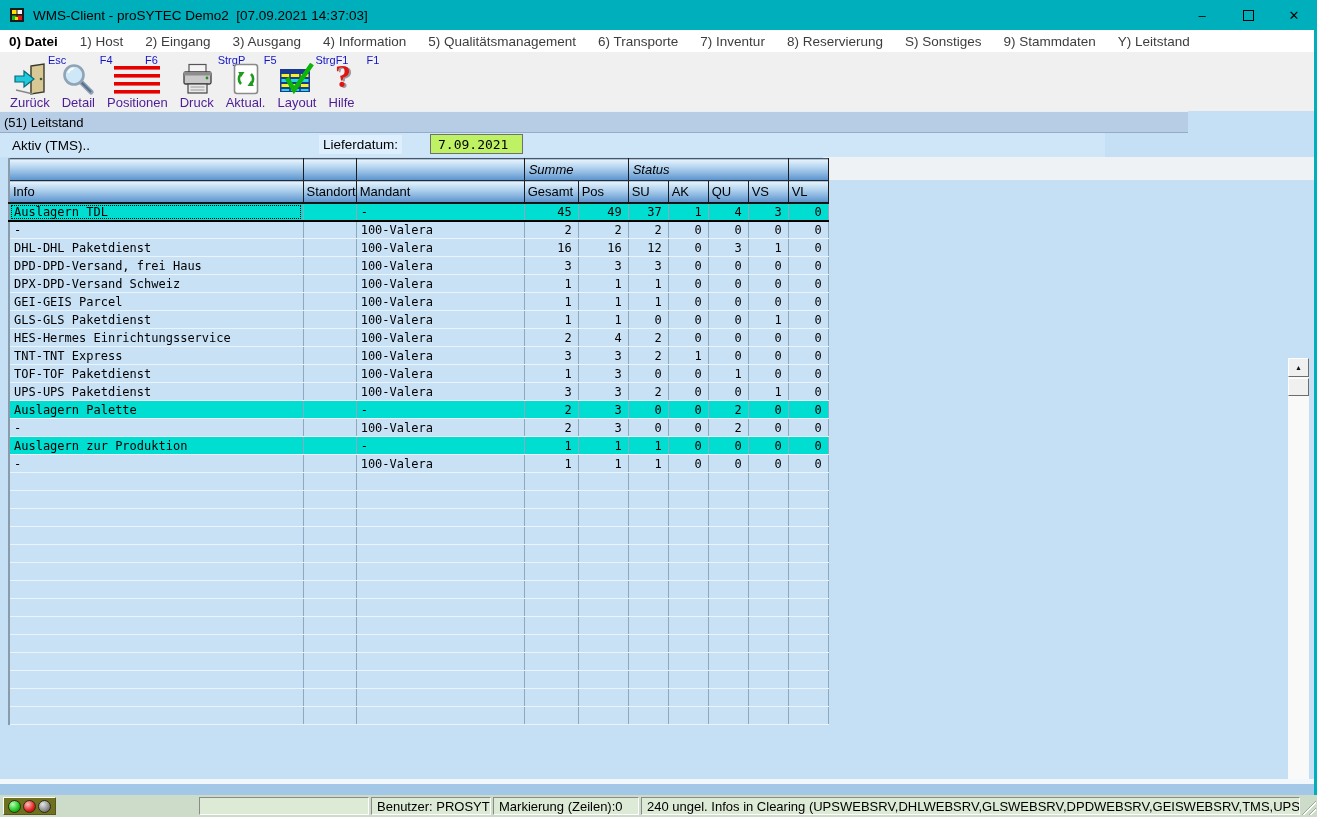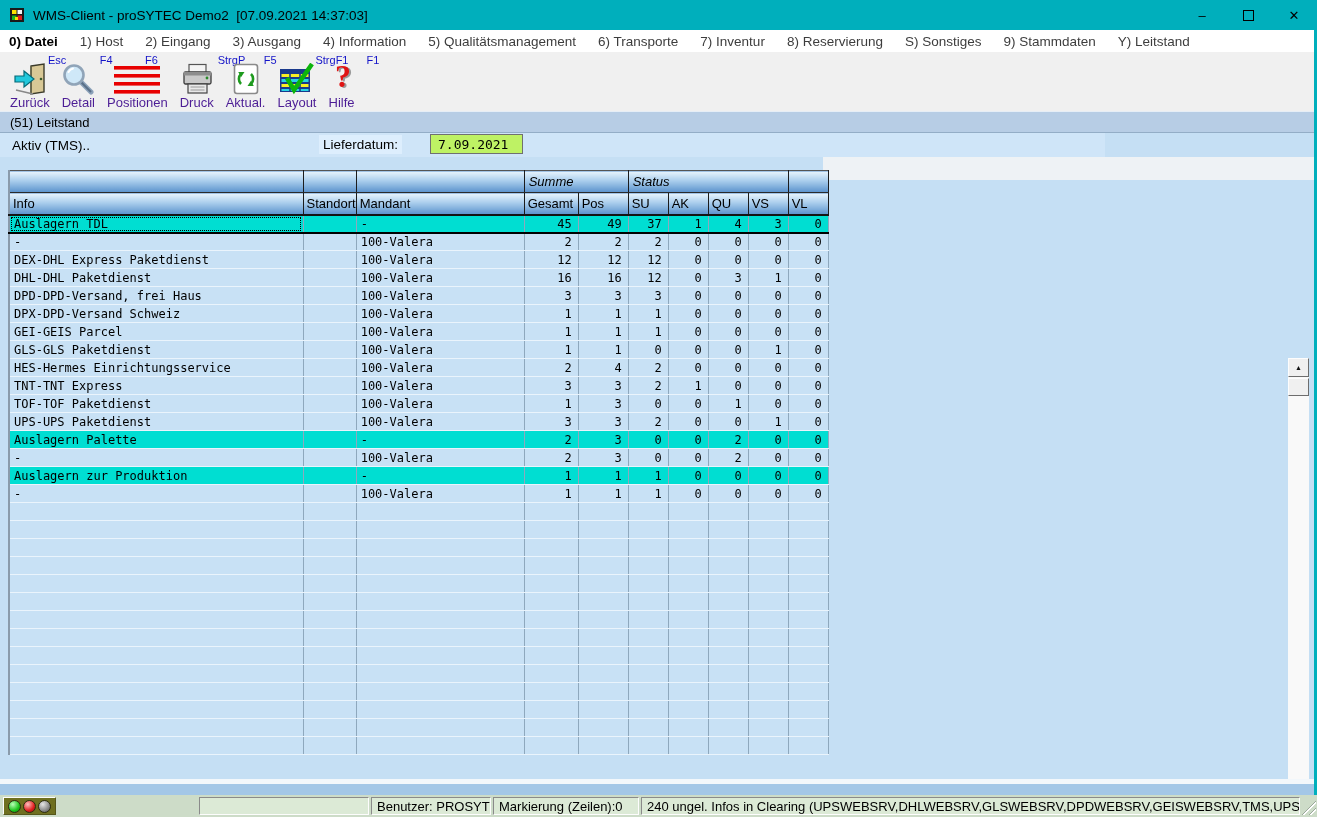--- a/index.html
+++ b/index.html
@@ -25,35 +25,35 @@
   
   .toolbar{position:absolute;left:0;top:52px;width:1317px;height:59px;background:#f0f0f0;
     display:flex;align-items:flex-start;padding-left:6px;box-sizing:border-box;}
   .tbtn{position:relative;height:57px;margin-right:4px;display:flex;flex-direction:column;
     align-items:center;justify-content:flex-end;padding:2px 4px 1px 4px;}
   .sc{position:absolute;top:2px;left:2px;font-size:11px;color:#1414c8;padding-left:40px;}
   .ticon{height:36px;display:flex;align-items:flex-end;justify-content:center;margin-top:2px;}
   .tlabel{font-size:13px;color:#4c1d95;line-height:16px;}
 
   
-  .panel-title{position:absolute;left:0;top:111px;width:1317px;height:22px;background:#b7cde5;
+  .panel-title{position:absolute;left:0;top:111px;width:1188px;height:22px;background:#b7cde5;
     border-top:1px solid #e6eef6;border-bottom:1px solid #93adc6;box-sizing:border-box;
-    font-size:13px;color:#000;display:flex;align-items:center;padding-left:10px;}
+    font-size:13px;color:#000;display:flex;align-items:center;padding-left:4px;}
   .filter-bar{position:absolute;left:0;top:133px;width:1105px;height:24px;background:#cfe5f8;
     font-size:13.5px;color:#000;display:flex;align-items:center;}
   .filter-mode{margin-left:12px;}
   .date-label{position:absolute;left:319px;top:2px;height:19px;display:flex;align-items:center;
     padding:0 4px;background:#ddeefd;}
   .date-input{position:absolute;left:430px;top:1px;width:84px;height:18px;border:1px solid #707070;
     background:#bef264;font-family:"DejaVu Sans Mono",monospace;font-size:13px;padding:0 0 0 7px;}
 
   
   .content{position:absolute;left:0;top:157px;width:1317px;height:622px;background:#c5dff4;}
   .grey-strip{position:absolute;left:823px;top:0;width:494px;height:23px;background:#eef2f5;}
-  .table-wrap{position:absolute;left:8px;top:13px;}
+  .table-wrap{position:absolute;left:8px;top:1px;}
   table{border-collapse:collapse;table-layout:fixed;background:var(--rowbg);}
   th,td{overflow:hidden;white-space:nowrap;box-sizing:border-box;}
   .group-row th{height:22px;background:linear-gradient(to bottom,#e8f4fd 0%,#a9cdec 45%,#5a92cc 100%);
     border-right:1px solid #1c1c1c;border-bottom:1px solid #2a2a2a;border-top:1px solid #555;
     font-size:13px;font-style:italic;font-weight:normal;text-align:left;padding:0 0 0 4px;color:#000;}
   .head-row th{height:22px;background:linear-gradient(to bottom,#e8f4fd 0%,#a9cdec 45%,#5a92cc 100%);
     border-right:1px solid #1c1c1c;border-bottom:2px solid #141414;
     font-size:13px;font-weight:normal;text-align:left;padding:0 0 0 3px;color:#000;}
   tbody td{height:18px;font-family:"DejaVu Sans Mono",monospace;font-size:12px;color:#000;
     border-right:1px solid #8ea8bd;border-bottom:1px solid #eaf4fc;}
@@ -307,32 +307,20 @@
               <td class="t">100-Valera</td>
               <td class="n">2</td>
               <td class="n">2</td>
               <td class="n">2</td>
               <td class="n">0</td>
               <td class="n">0</td>
               <td class="n">0</td>
               <td class="n">0</td>
             </tr>
             <tr>
-              <td class="t">DEX-DHL Express Paketdienst</td>
-              <td class="t"></td>
-              <td class="t">100-Valera</td>
-              <td class="n">12</td>
-              <td class="n">12</td>
-              <td class="n">12</td>
-              <td class="n">0</td>
-              <td class="n">0</td>
-              <td class="n">0</td>
-              <td class="n">0</td>
-            </tr>
-            <tr>
               <td class="t">DHL-DHL Paketdienst</td>
               <td class="t"></td>
               <td class="t">100-Valera</td>
               <td class="n">16</td>
               <td class="n">16</td>
               <td class="n">12</td>
               <td class="n">0</td>
               <td class="n">3</td>
               <td class="n">1</td>
               <td class="n">0</td>

